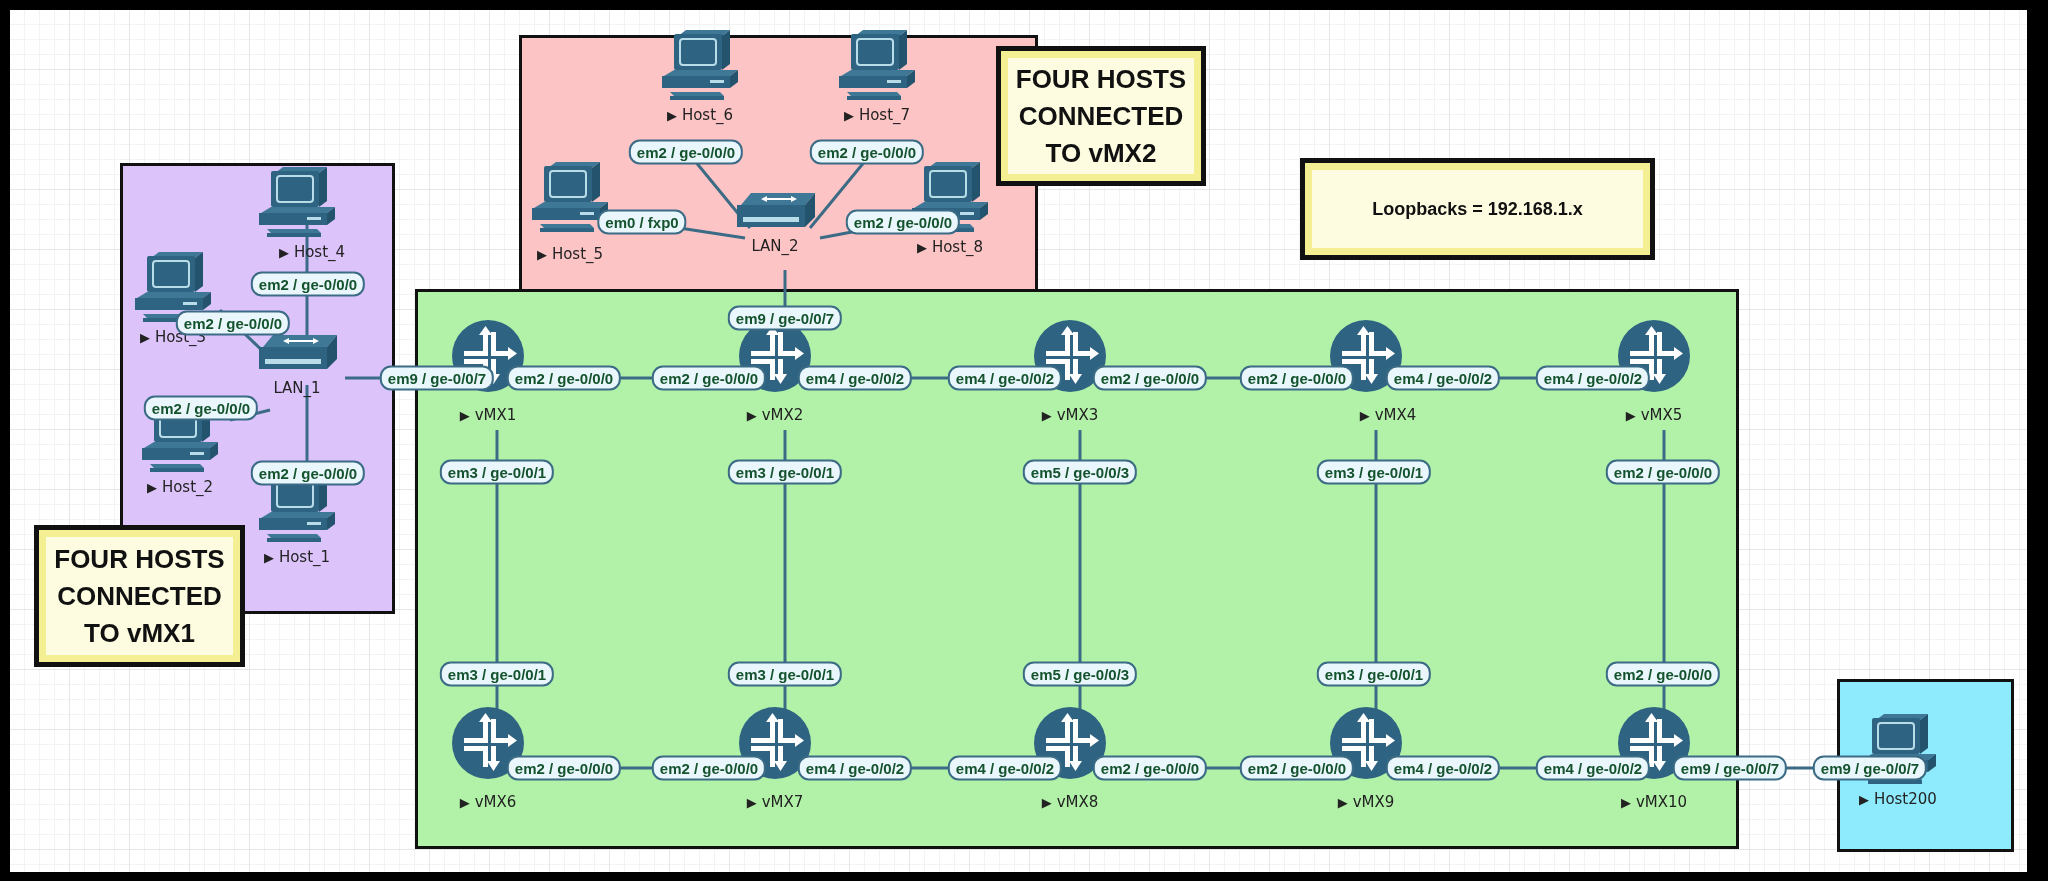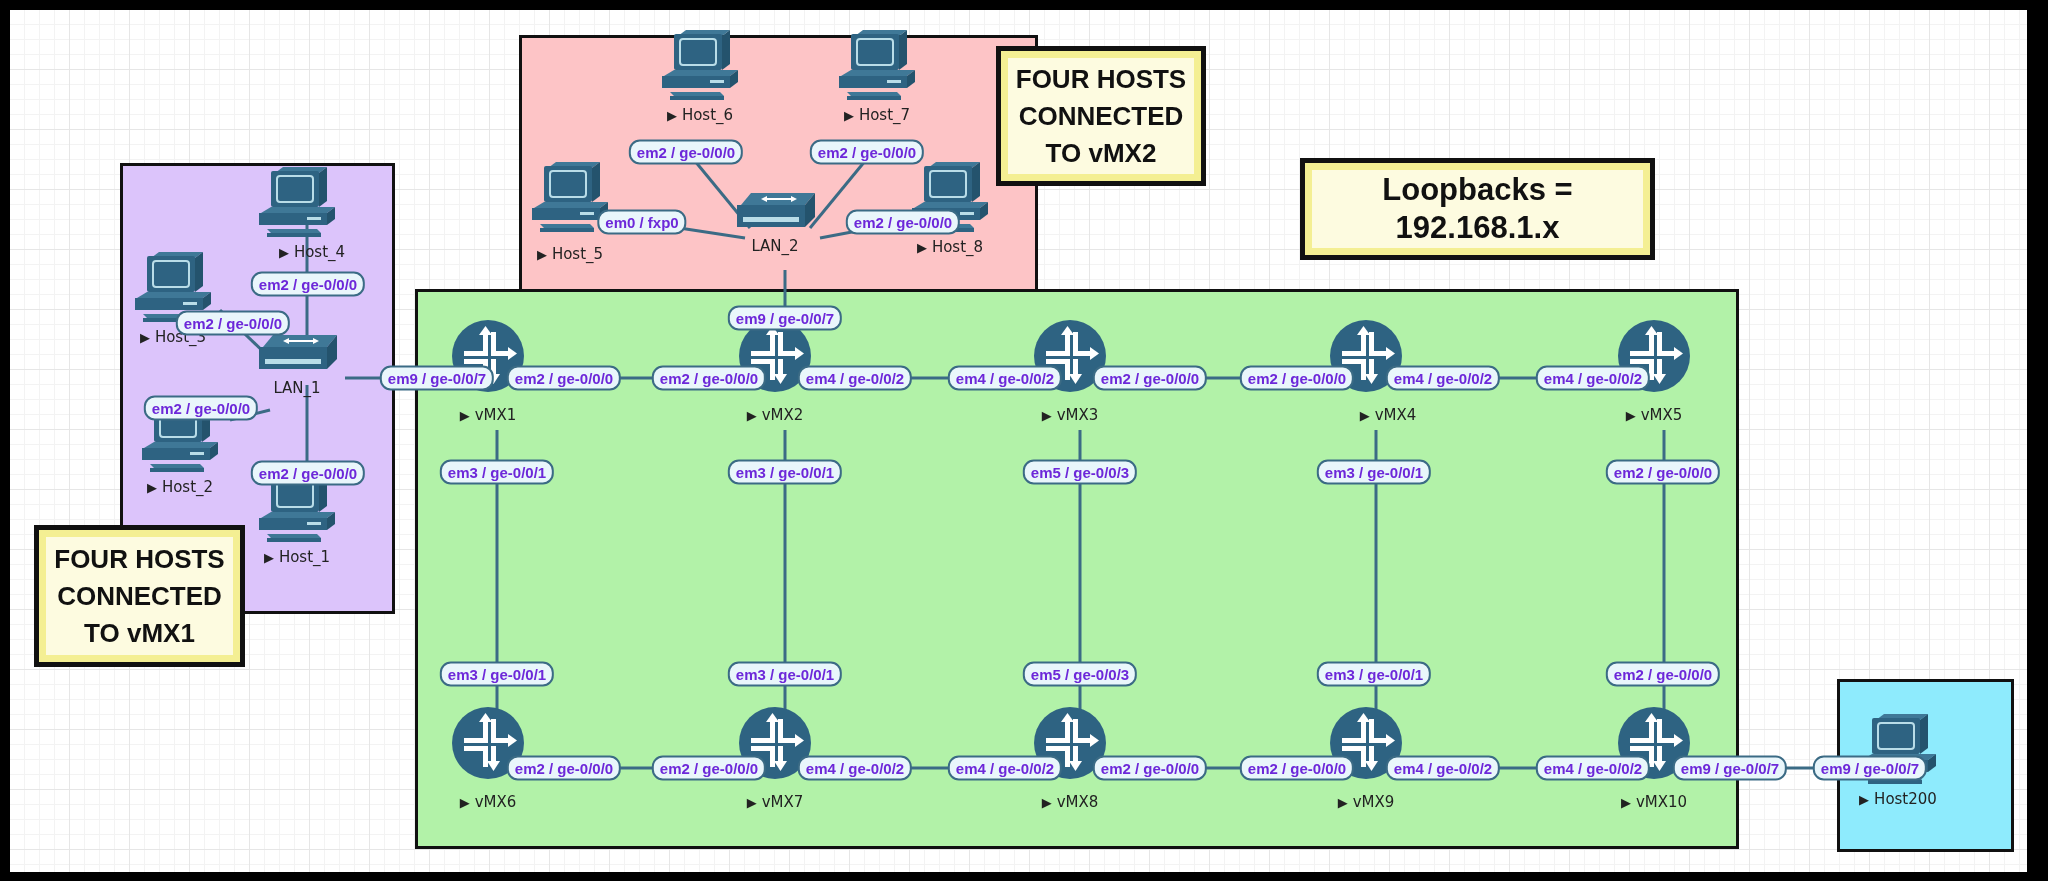--- a/index.html
+++ b/index.html
@@ -13,26 +13,26 @@
       linear-gradient(90deg,#f3f3f3 1px,transparent 1px);
     background-size:60px 60px,60px 60px,15px 15px,15px 15px;
     background-position:-1px -1px,-1px -1px,-1px -1px,-1px -1px;}
   .zone{position:absolute;border:3px solid #111;box-sizing:border-box;}
   svg#links{position:absolute;left:0;top:0;}
   .node{position:absolute;transform:translate(-50%,-50%);}
   .label{position:absolute;transform:translateX(-50%);white-space:nowrap;font-size:15px;color:#222;font-family:"DejaVu Sans",sans-serif;}
   .label .tri{font-size:13px;margin-right:5px;}
   .iface{position:absolute;transform:translate(-50%,-50%);white-space:nowrap;
     background:#e9f6fb;border:2px solid #3b6b85;border-radius:11px;
-    padding:1px 6px;font-size:15px;font-weight:bold;color:#6d28d9;
+    padding:1px 6px;font-size:15px;font-weight:bold;color:#14532d;
     font-family:"Liberation Sans",sans-serif;line-height:19px;}
   .note{position:absolute;box-sizing:border-box;border:5px solid #111;background:#f4ef93;
     display:flex;align-items:center;justify-content:center;}
   .note .inner{background:#fdfbe0;width:calc(100% - 14px);height:calc(100% - 14px);display:flex;flex-direction:column;align-items:center;justify-content:center;}
-  .note span{display:block;font-family:"Liberation Sans",sans-serif;font-weight:bold;color:#111;text-align:center;}
+  .note span{display:block;font-family:"Liberation Sans",sans-serif;font-weight:bold;color:#111;}
 </style>
 </head>
 <body>
 
 <div id="canvas">
   <div class="zone" id="zone-lan1" style="left:110px;top:153px;width:275px;height:451px;background:#dcc4fb;"></div>
   <div class="zone" id="zone-lan2" style="left:509px;top:25px;width:519px;height:257px;background:#fdc4c6;"></div>
   <div class="zone" id="zone-core" style="left:405px;top:279px;width:1324px;height:560px;background:#b2f2a8;"></div>
   <div class="zone" id="zone-host200" style="left:1827px;top:669px;width:177px;height:173px;background:#8eebfd;"></div>
 
@@ -411,16 +411,16 @@
   </div>
   <div class="note" style="left:986px;top:36px;width:210px;height:140px;">
     <div class="inner">
       <span style="font-size:26px;line-height:37px;">FOUR HOSTS</span>
       <span style="font-size:26px;line-height:37px;">CONNECTED</span>
       <span style="font-size:26px;line-height:37px;">TO vMX2</span>
     </div>
   </div>
   <div class="note" style="left:1290px;top:148px;width:355px;height:102px;">
     <div class="inner">
-      <span style="font-size:31px;line-height:38px;">Loopbacks = 192.168.1.x</span>
+      <span style="font-size:18px;line-height:38px;">Loopbacks = 192.168.1.x</span>
     </div>
   </div>
 </div>
 
 </body></html>

